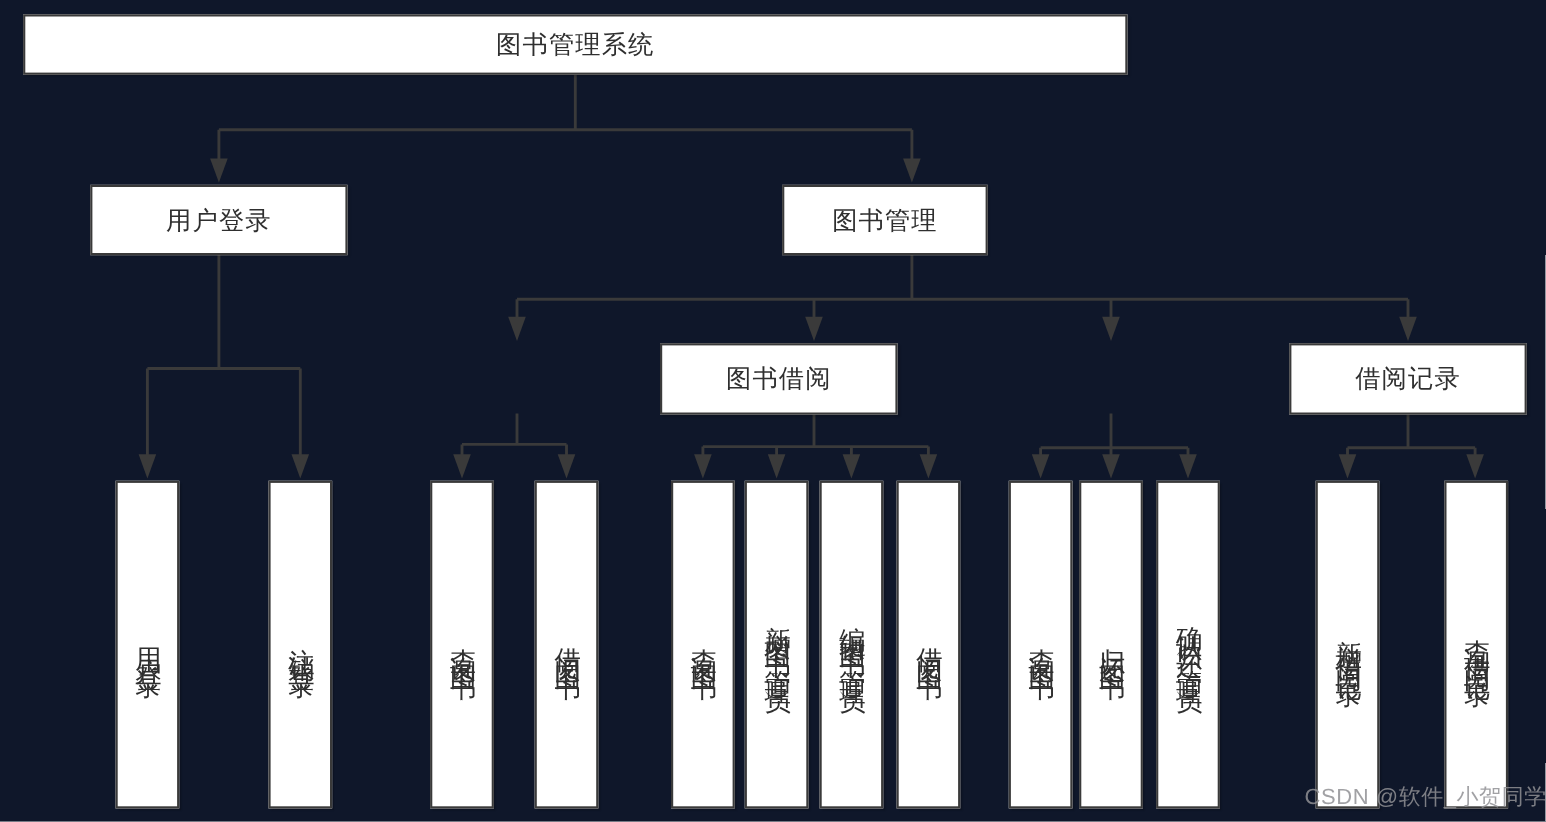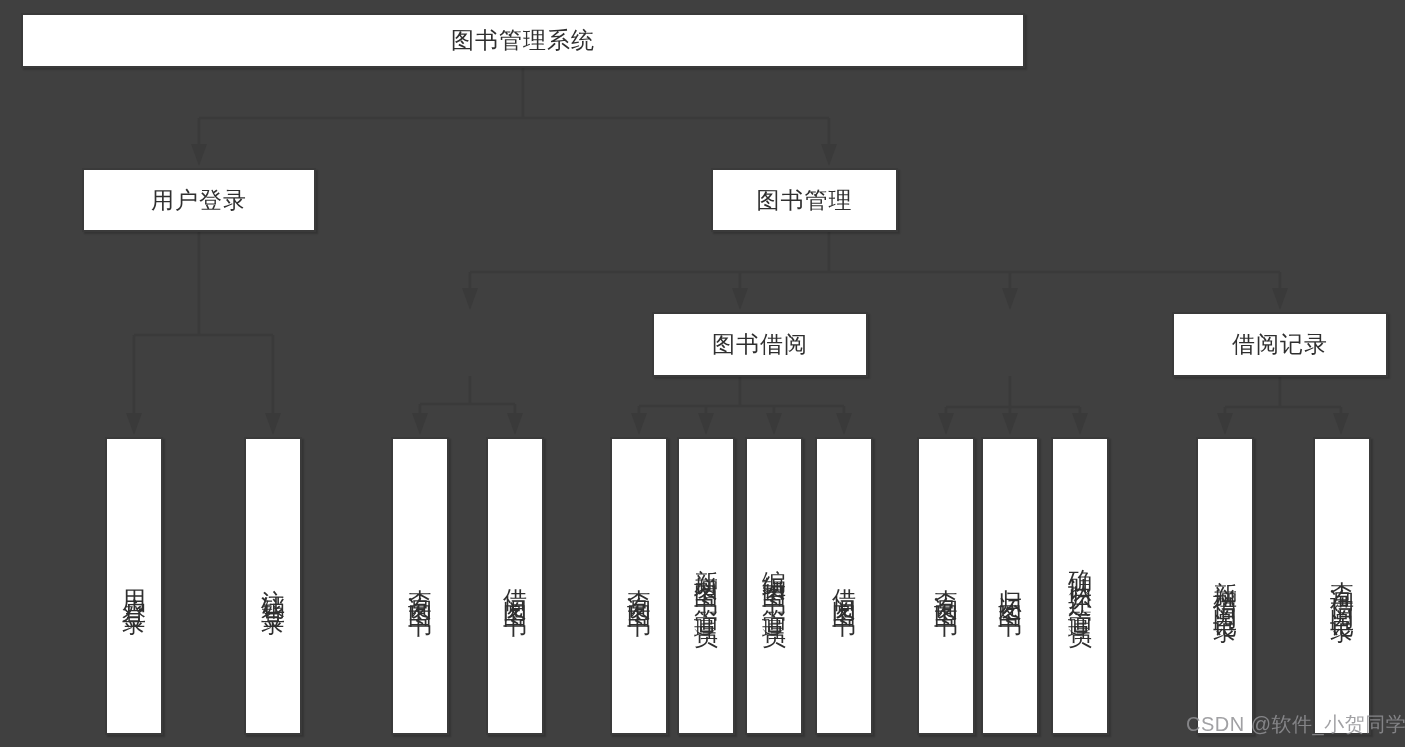--- a/index.html
+++ b/index.html
@@ -4,21 +4,21 @@
 <style>
   html, body {
     margin: 0;
     padding: 0;
     background: #ffffff;
   }
   .canvas {
     position: relative;
     width: 1405px;
     height: 747px;
-    background: #404040;
+    background: #0f172a;
     overflow: hidden;
     font-family: "Liberation Sans", "DejaVu Sans", sans-serif;
   }
   .wires {
     position: absolute;
     left: 0;
     top: 0;
     z-index: 1;
   }
   .box {
@@ -117,21 +117,21 @@
       <use href="#arrow" x="1225" y="435"></use>
       <use href="#arrow" x="1341" y="435"></use>
     </g>
   </svg>
 
   <div class="box root-box">图书管理系统</div>
 
   <div class="box l2" style="left:82px; width:234px;">用户登录</div>
   <div class="box l2" style="left:711px; width:187px;">图书管理</div>
 
-  <div class="box sec" style="left:652px;">图书借阅</div>
+  <div class="box sec" style="left:600px;">图书借阅</div>
   <div class="box sec" style="left:1172px;">借阅记录</div>
 
   <div class="box leaf" style="left:105px;">用户登录</div>
   <div class="box leaf" style="left:244px;">注销登录</div>
 
   <div class="box leaf" style="left:391px;">查询图书</div>
   <div class="box leaf" style="left:486px;">借阅图书</div>
 
   <div class="box leaf" style="left:610px;">查询图书</div>
   <div class="box leaf" style="left:677px;">新增图书（管理员）</div>

